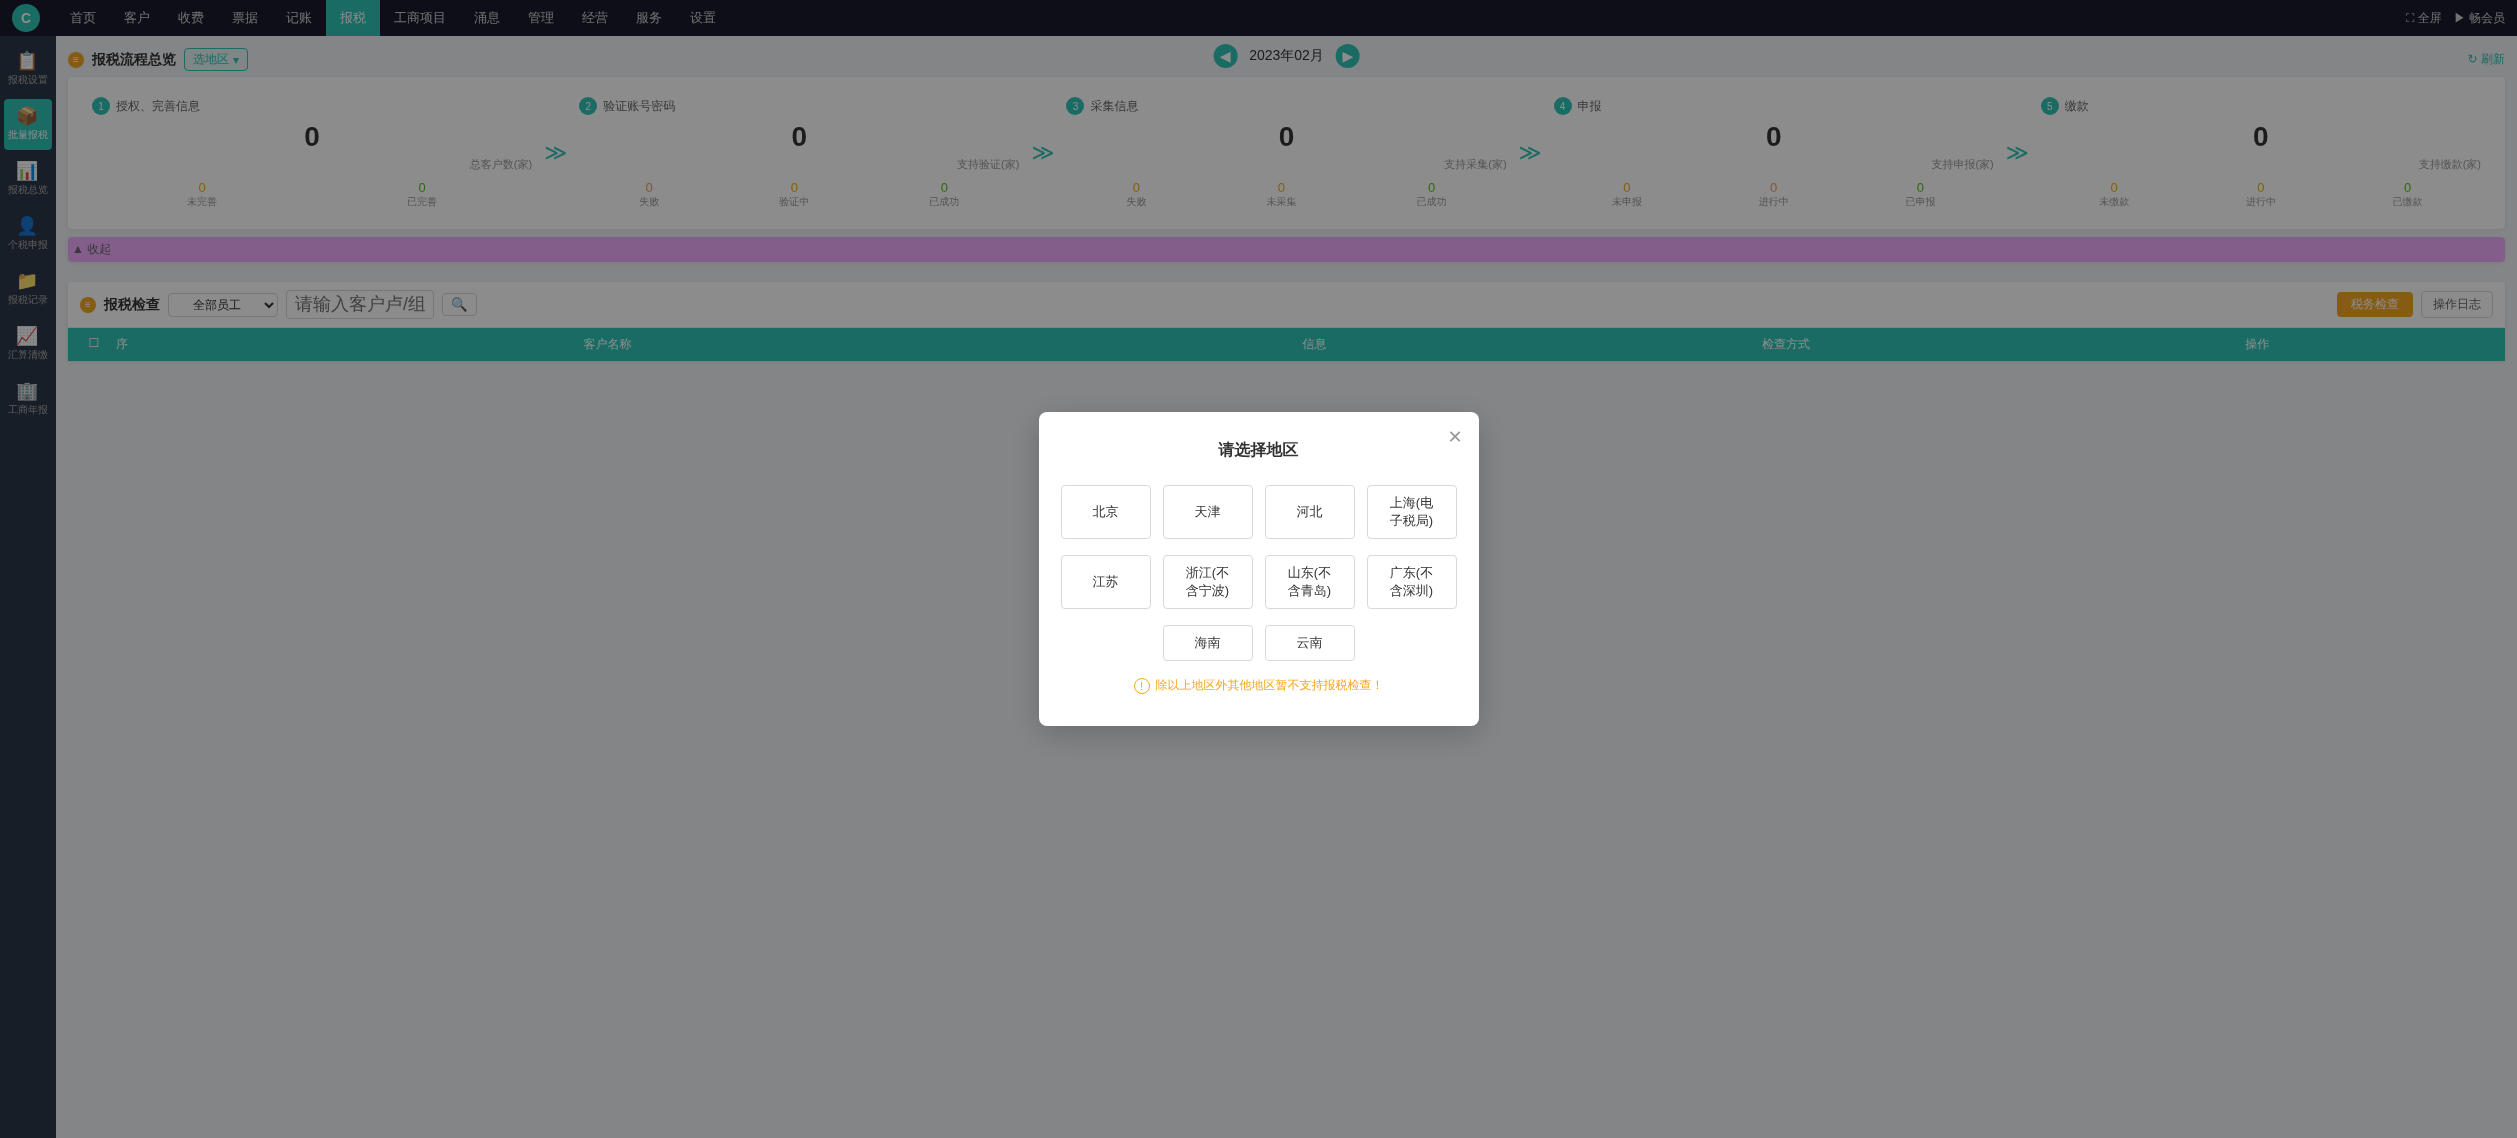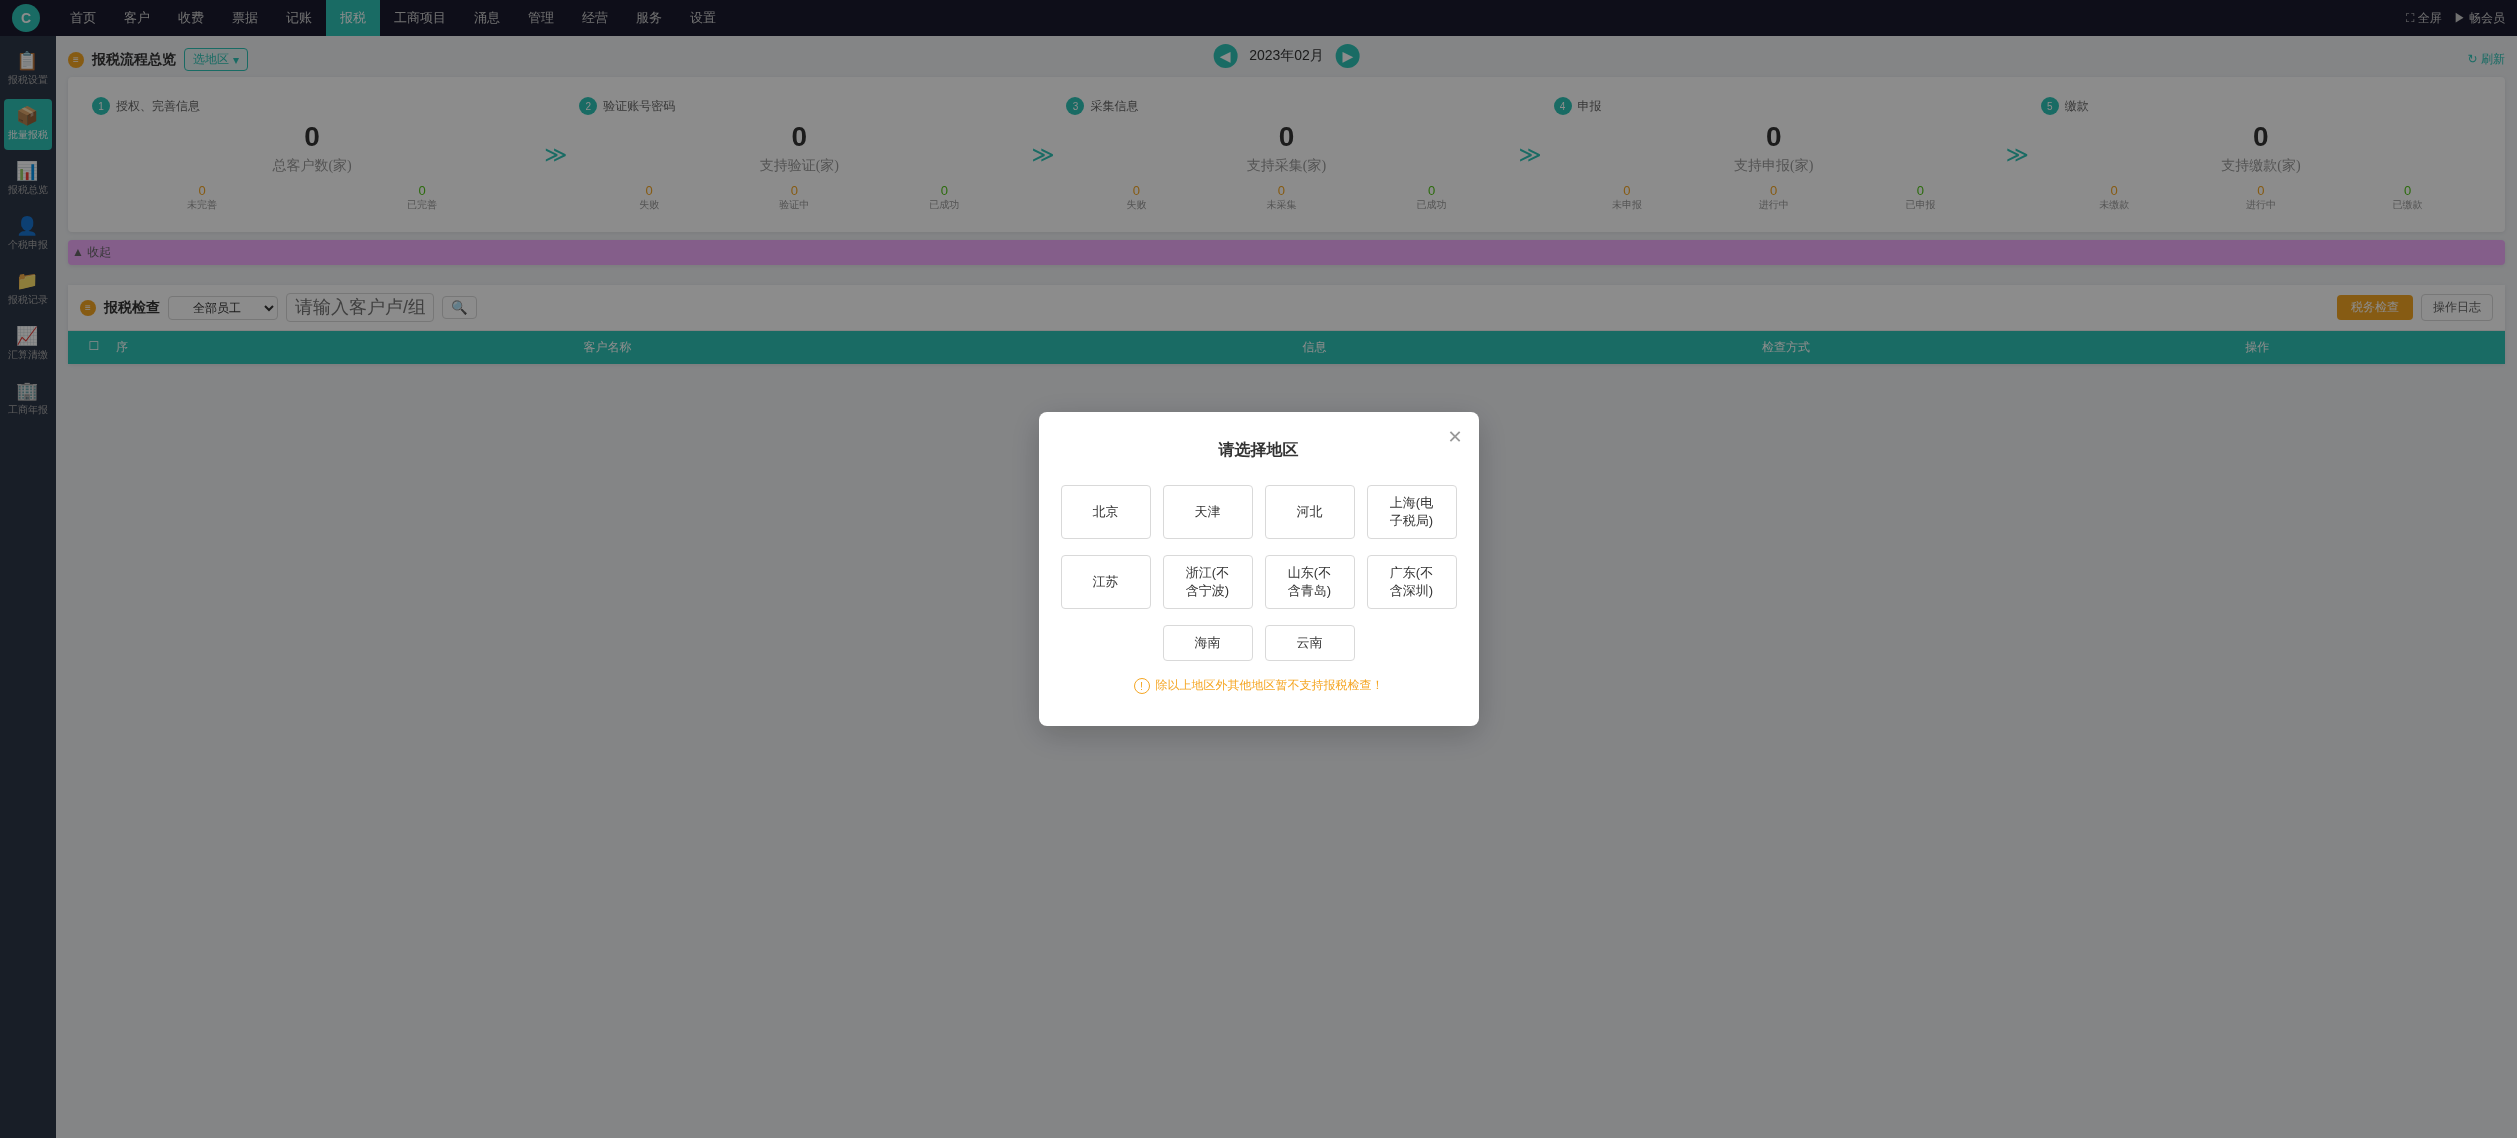--- a/index.html
+++ b/index.html
@@ -147,21 +147,21 @@
     .step-num {
       width: 18px; height: 18px; border-radius: 50%;
       background: #2ec4b6; color: white; font-size: 10px;
       display: flex; align-items: center; justify-content: center;
     }
     .step-title { font-size: 12px; color: #666; }
     .big-number {
       font-size: 28px; font-weight: bold; color: #333;
       text-align: center; margin: 4px 0;
     }
-    .big-number-label { font-size: 14px; color: #999; text-align: center; font-family: Liberation Serif, serif; }
+    .big-number-label { font-size: 11px; color: #999; text-align: right; }
     .sub-stats {
       display: flex; justify-content: space-around; margin-top: 8px;
     }
     .sub-stat { text-align: center; }
     .sub-stat-num { font-size: 13px; color: #f5a623; }
     .sub-stat-num.green { color: #52c41a; }
     .sub-stat-label { font-size: 10px; color: #999; }
 
     
     .collapse-bar {

